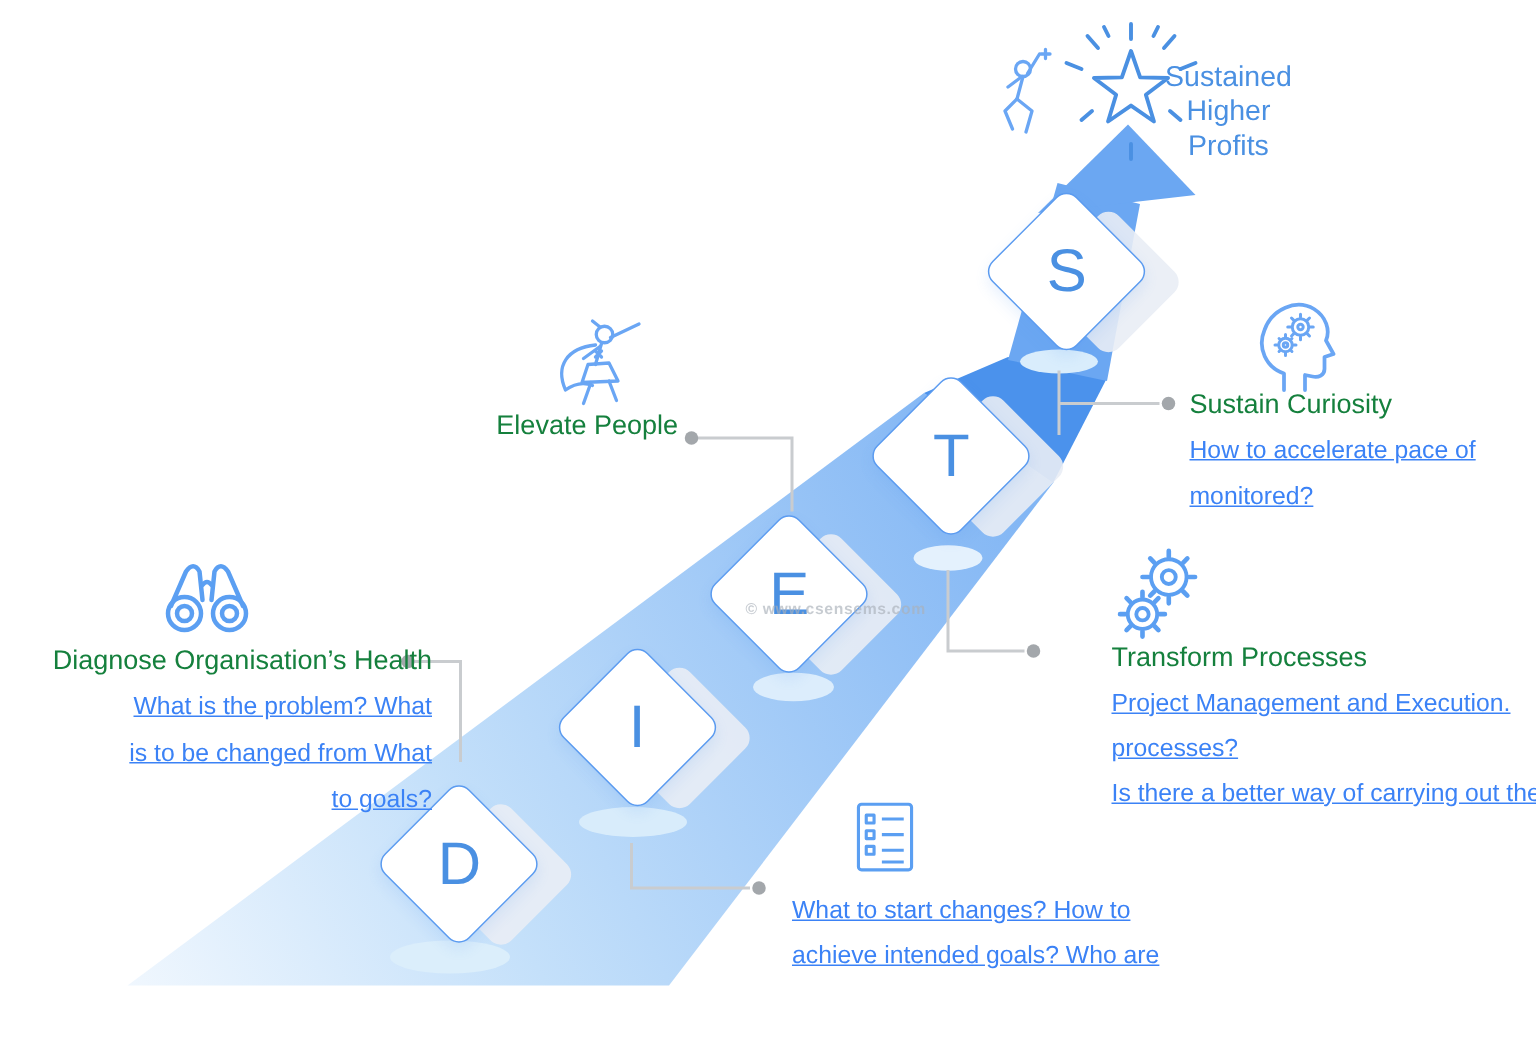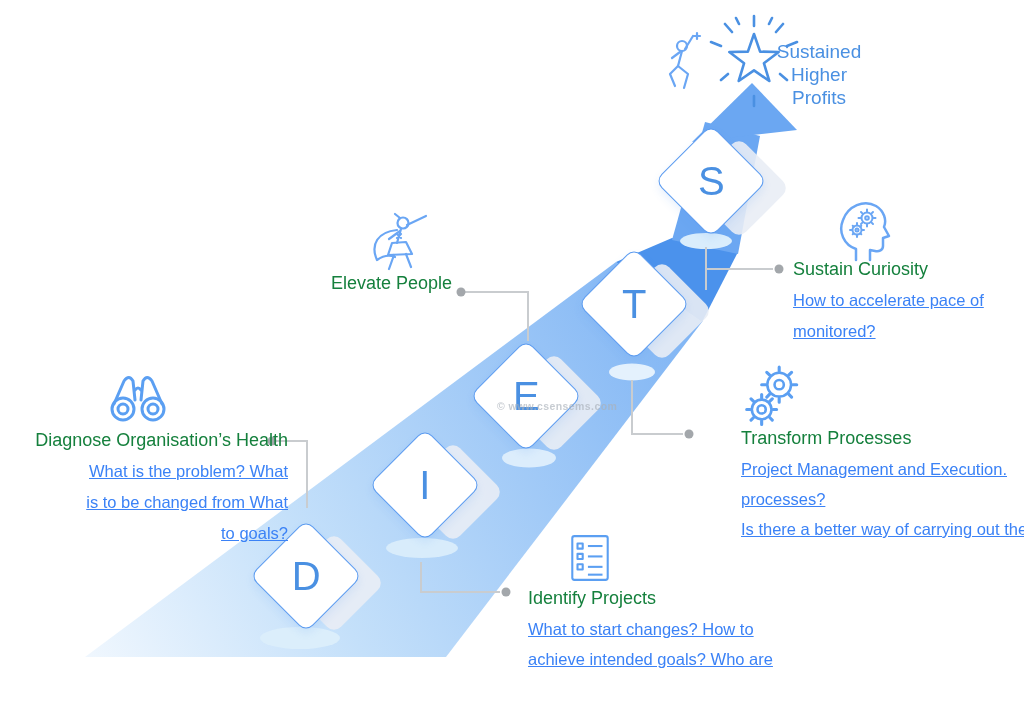--- a/index.html
+++ b/index.html
@@ -214,21 +214,20 @@
       <div class="desc-line">is to be changed from What</div>
       <div class="desc-line">to goals?</div>
     </div>
   </div>
 
   <div class="block" id="blk-elevate">
     <div class="stage-title">Elevate People</div>
   </div>
 
   <div class="block" id="blk-identify">
-    <div class="stage-title">Identify Projects</div>
     <div class="desc">
       <div class="desc-line">What to start changes? How to</div>
       <div class="desc-line">achieve intended goals? Who are</div>
     </div>
   </div>
 
   <div class="block" id="blk-transform">
     <div class="stage-title">Transform Processes</div>
     <div class="desc">
       <div class="desc-line">Project Management and Execution.</div>

